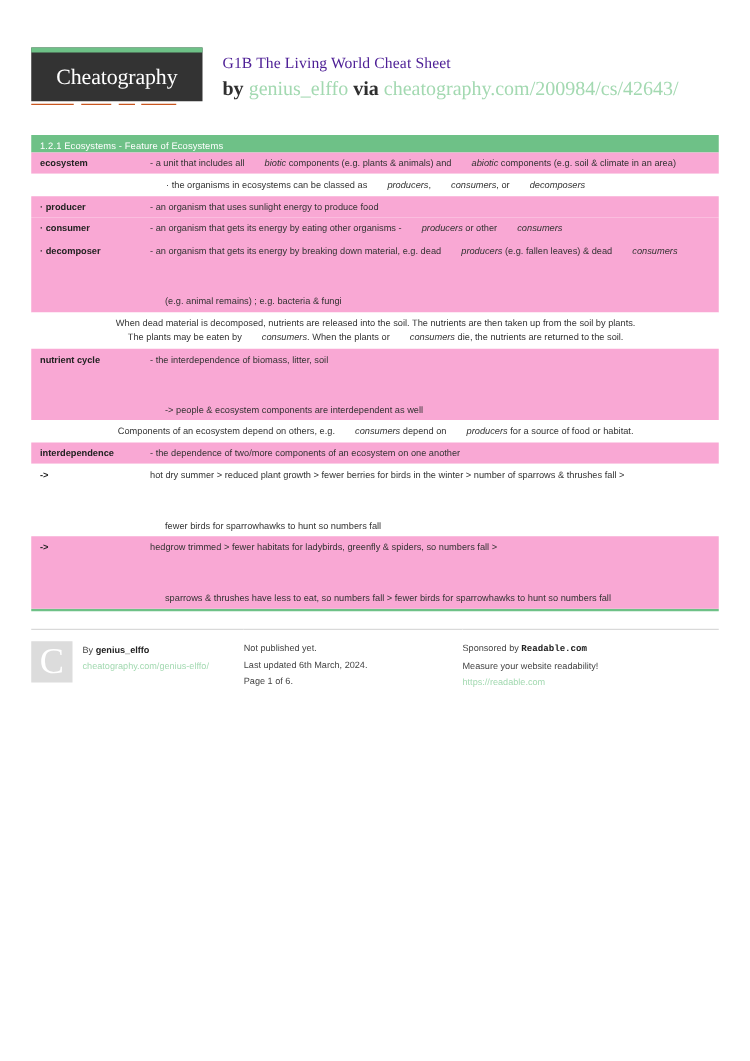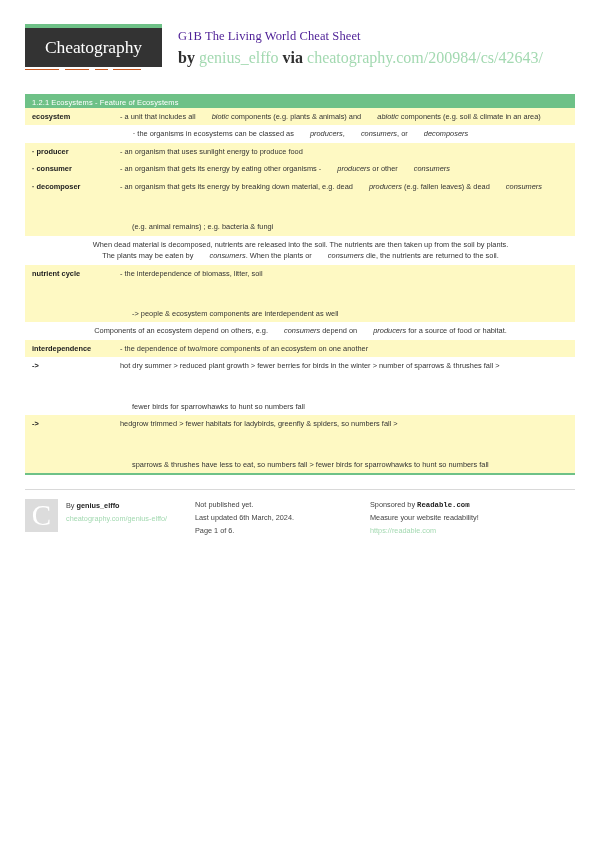--- a/index.html
+++ b/index.html
@@ -21,21 +21,21 @@
     height: 849px;
     box-sizing: border-box;
     padding: 0;
     position: relative;
   }
 
   
   .header {
     display: flex;
     align-items: flex-start;
-    padding: 24px 25px 0 25px;
+    padding: 38px 25px 0 25px;
     height: 48px;
     box-sizing: content-box;
   }
   .logo-box {
     width: 137px;
     height: 43px;
     background: #333333;
     border-top: 4px solid #6ec187;
     box-sizing: border-box;
     display: flex;
@@ -104,21 +104,21 @@
     letter-spacing: 0.1px;
   }
   .row {
     display: flex;
     font-size: 7.4px;
     line-height: 1.55;
     padding: 3px 6px 3px 7px;
     box-sizing: border-box;
     align-items: flex-start;
   }
-  .row.alt   { background: #fef9c3; }
+  .row.alt   { background: #f9a8d4; }
   .row.plain { background: #ffffff; }
   .row .term {
     flex: 0 0 84px;
     font-weight: bold;
     color: #222222;
     padding-right: 4px;
   }
   .row .def {
     flex: 1 1 auto;
     color: #333333;

